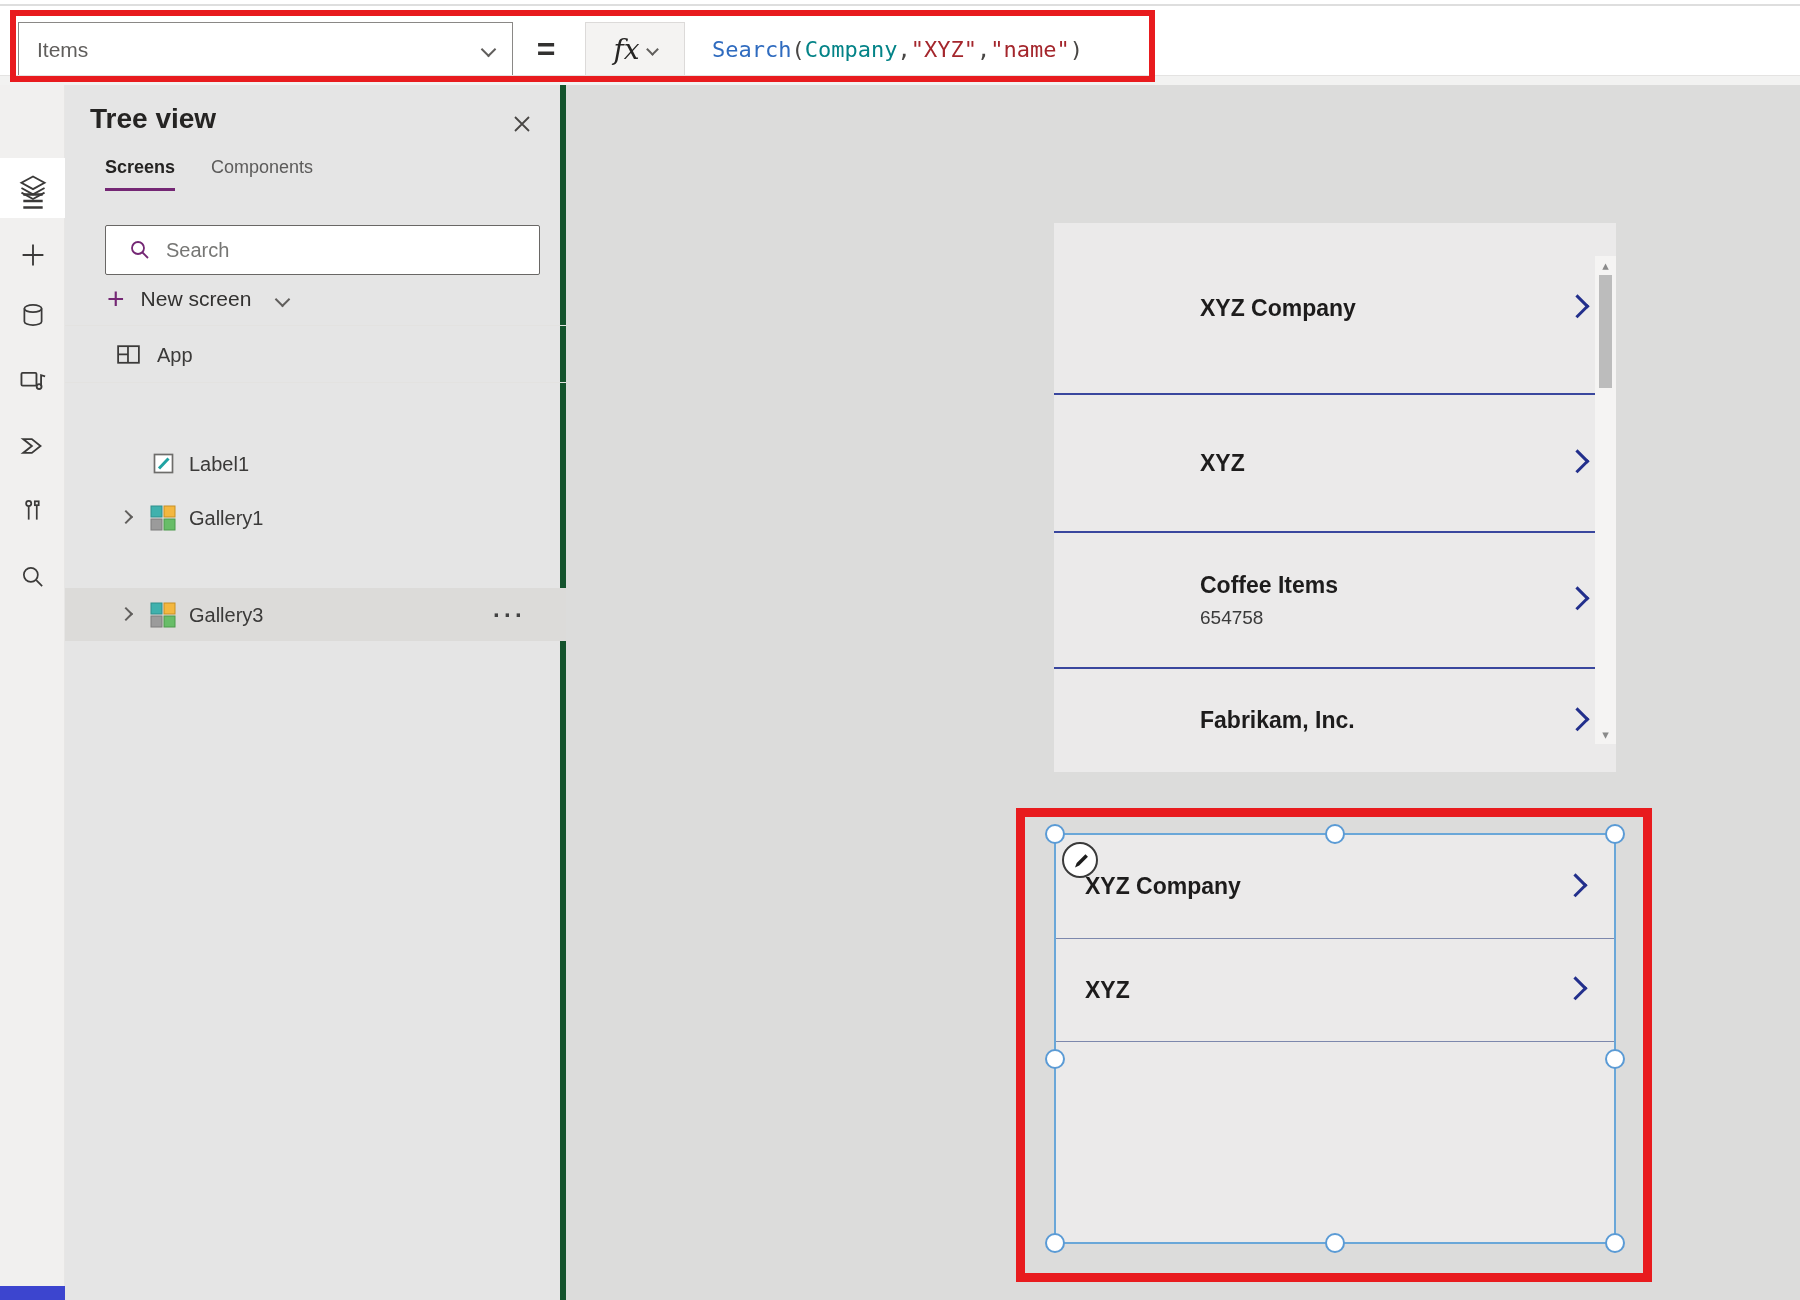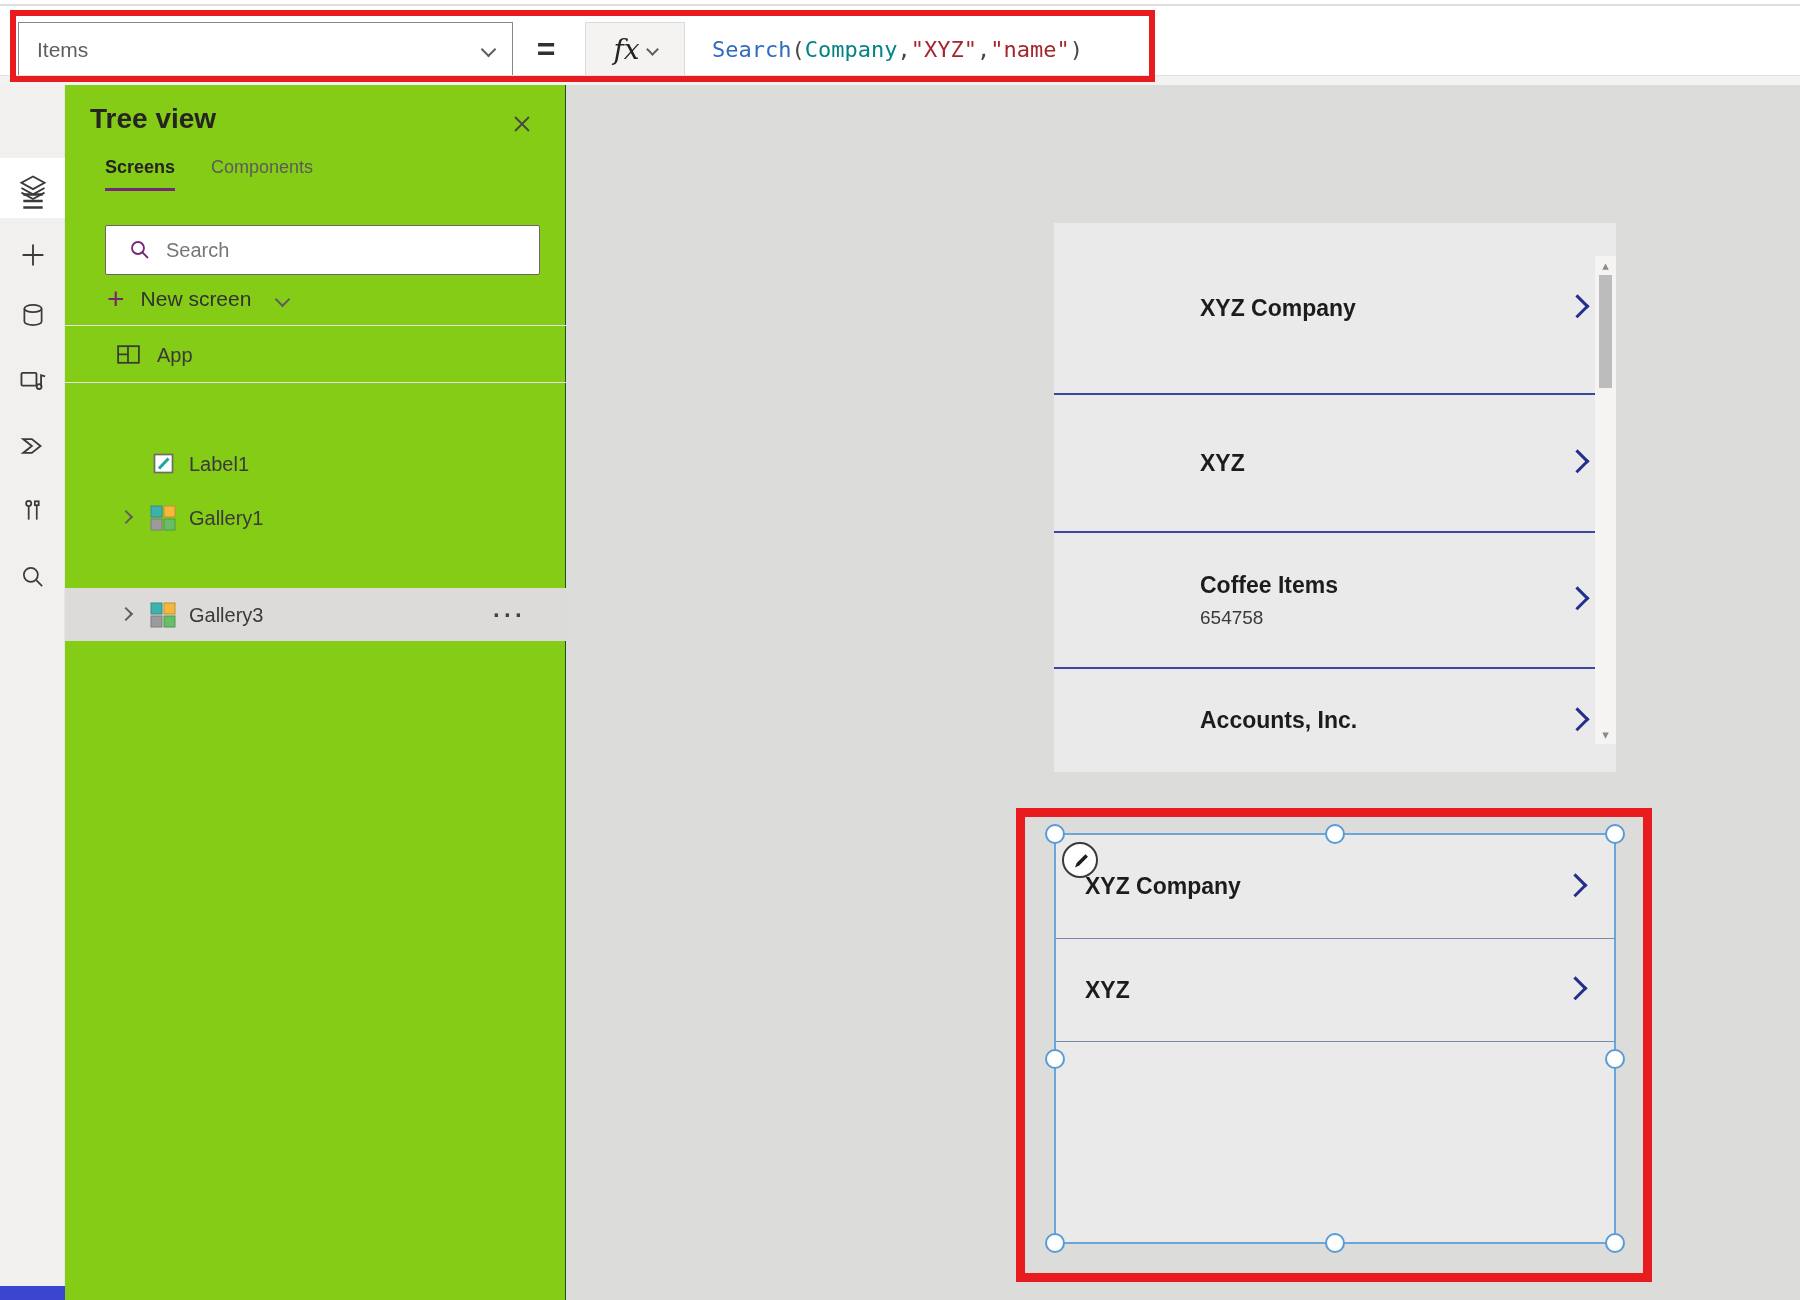--- a/index.html
+++ b/index.html
@@ -37,21 +37,21 @@
   .red-box-2 { left:1016px; top:808px; width:636px; height:474px; border-width:9px; }
 
   
   .rail { position:absolute; left:0; top:85px; width:65px; height:1215px; background:#f1f0ef; border-right:1px solid #e7e6e5; }
   .rail-active { position:absolute; left:0; top:73px; width:65px; height:60px; background:#fff; }
   .rail-btn { position:absolute; left:0; width:65px; height:48px; display:flex; align-items:center; justify-content:center; }
   .rail-btn svg { stroke:#3b3a39; stroke-width:1.6; fill:none; }
   .rail-accent { position:absolute; left:0; top:1286px; width:65px; height:14px; background:#3c45cf; }
 
   
-  .panel { position:absolute; left:65px; top:85px; width:501px; height:1215px; background:#84cc16; border-right:1px solid #14532d; }
+  .panel { position:absolute; left:65px; top:85px; width:501px; height:1215px; background:#e5e5e5; border-right:6px solid #14532d; }
   .panel-title { position:absolute; left:25px; top:18px; font-size:28px; font-weight:700; color:#252423; }
   .panel-close { position:absolute; left:440px; top:22px; width:34px; height:34px; display:flex; align-items:center; justify-content:center; }
   .tabs { position:absolute; left:40px; top:72px; display:flex; gap:36px; }
   .tab { font-size:18px; padding-bottom:10px; }
   .tab.active { font-weight:700; color:#242322; border-bottom:3px solid #742774; }
   .tab.inactive { color:#5c5b5a; }
   .search-box { position:absolute; left:40px; top:140px; width:435px; height:50px; background:#fff; border:1px solid #696765; border-radius:2px; display:flex; align-items:center; padding-left:22px; gap:14px; }
   .search-box input { border:none; outline:none; font-size:20px; color:#3b3a39; width:330px; background:transparent; font-family:"Liberation Sans",sans-serif; }
   .search-box input::placeholder { color:#767674; }
   .new-screen { position:absolute; left:42px; top:196px; height:36px; display:flex; align-items:center; gap:16px; }
@@ -249,21 +249,21 @@
     <div class="g1row" style="height:138px;">
       <div class="gtitle">XYZ</div>
       <span class="nav-chev"></span>
     </div>
     <div class="g1row" style="height:136px;">
       <div class="gtitle">Coffee Items</div>
       <div class="gsub">654758</div>
       <span class="nav-chev"></span>
     </div>
     <div class="g1row last" style="height:103px;">
-      <div class="gtitle">Accounts, Inc.</div>
+      <div class="gtitle">Fabrikam, Inc.</div>
       <span class="nav-chev"></span>
     </div>
     <div class="scrollbar">
       <div class="sb-arrow" style="top:2px;">▴</div>
       <div class="sb-thumb"></div>
       <div class="sb-arrow" style="bottom:2px;">▾</div>
     </div>
   </div>
 
   <div class="gallery3">

